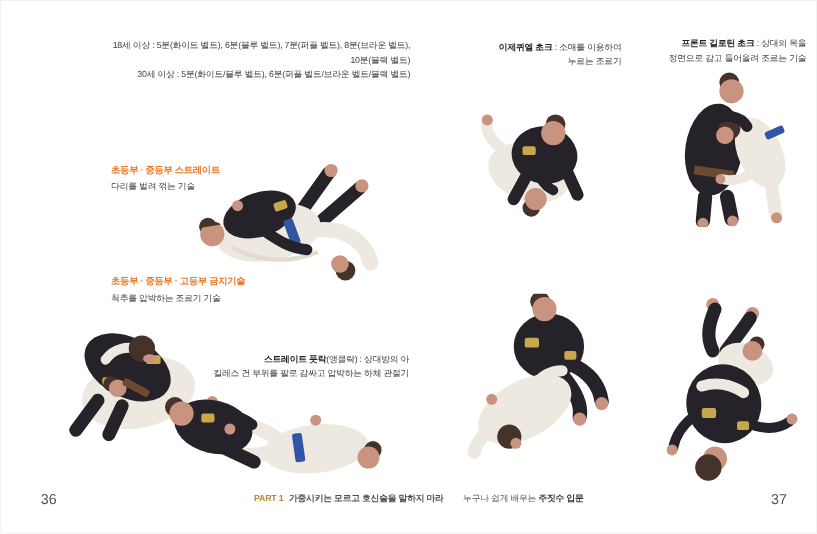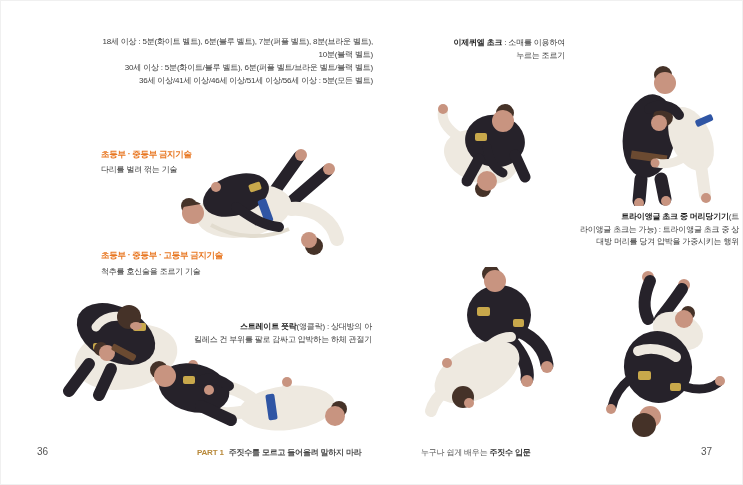--- a/index.html
+++ b/index.html
@@ -10,39 +10,38 @@
   }
   .abs{position:absolute;}
   .body-txt{font-size:8px;line-height:13px;color:#3c3c3c;letter-spacing:-0.2px;}
   .belt-list{width:272px;}
   .belt-line{padding-left:52px;text-indent:-52px;margin:0 0 0 0;}
   .section-title{font-size:10.5px;font-weight:bold;color:#a1834b;letter-spacing:-0.4px;}
   .rule-head{font-size:8.5px;font-weight:bold;color:#e87722;letter-spacing:-0.3px;}
   .tech{font-size:8px;line-height:12.5px;color:#3c3c3c;letter-spacing:-0.2px;}
   .tech .nm{font-weight:bold;color:#222;margin-left:40px;}
   .footer-txt{font-size:8px;color:#555;letter-spacing:-0.2px;}
-  .pagenum{font-size:10px;color:#555;}
-  .part-label{font-weight:bold;color:#b8893a;margin-right:5px;}
+  .pagenum{font-size:13px;color:#555;}
+  .part-label{font-weight:bold;color:#b8893a;margin-right:5px;margin-left:34px;}
   .part-title{font-weight:bold;color:#4a4a4a;}
   .ftr-bold{font-weight:bold;color:#333;}
   svg{display:block;}
 </style>
 </head>
 <body>
 
 <div id="stage">
 
   <div class="abs body-txt belt-list" style="left:100px;top:34px;">
     <p class="belt-line">18세 이상 : 5분(화이트 벨트), 6분(블루 벨트), 7분(퍼플 벨트), 8분(브라운 벨트), 10분(블랙 벨트)</p>
     <p class="belt-line">30세 이상 : 5분(화이트/블루 벨트), 6분(퍼플 벨트/브라운 벨트/블랙 벨트)</p>
-    <p class="belt-line">36세 이상/41세 이상/46세 이상/51세 이상/56세 이상 : 5분(모든 벨트)</p>
-  </div>
-
-
-  <div class="abs rule-head" style="left:100px;top:148px;">초등부 · 중등부  금지기술</div>
+  </div>
+
+
+  <div class="abs rule-head" style="left:100px;top:148px;">초등부 · 중등부  스트레이트</div>
   <div class="abs body-txt" style="left:100px;top:162px;">다리를 벌려 꺾는 기술</div>
 
   <div class="abs" style="left:140px;top:146px;">
     <svg width="210" height="112" viewBox="0 0 210 112">
       <path d="M128 52 L158 10" stroke="#26222a" stroke-width="12" stroke-linecap="round" fill="none"></path>
       <circle cx="160" cy="8" r="6" fill="#c89480"></circle>
       <path d="M142 62 L186 24" stroke="#26222a" stroke-width="12" stroke-linecap="round" fill="none"></path>
       <circle cx="188" cy="22" r="6" fill="#c89480"></circle>
       <path d="M150 62 C175 60 192 75 196 92" stroke="#eee9e0" stroke-width="14" stroke-linecap="round" fill="none"></path>
       <ellipse cx="103" cy="64" rx="48" ry="26" fill="#eee9e0" transform="rotate(-10 103 64)"></ellipse>
@@ -54,21 +53,21 @@
       <circle cx="48" cy="59" r="8" fill="#453228"></circle>
       <circle cx="52" cy="66" r="11" fill="#c89480"></circle>
       <path d="M42 60 a11 9 0 0 1 18 -3 z" fill="#453228"></path>
       <circle cx="75" cy="40" r="5" fill="#c89480"></circle>
       <circle cx="173" cy="99" r="9" fill="#453228"></circle>
       <circle cx="168" cy="93" r="8" fill="#c89480"></circle>
     </svg>
   </div>
 
   <div class="abs rule-head" style="left:100px;top:249px;">초등부 · 중등부 · 고등부 금지기술</div>
-  <div class="abs body-txt" style="left:100px;top:264px;">척추를 호신술을 조르기 기술</div>
+  <div class="abs body-txt" style="left:100px;top:264px;">척추를 압박하는 조르기 기술</div>
 
   <div class="abs" style="left:40px;top:278px;">
     <svg width="160" height="128" viewBox="0 0 160 128">
       <ellipse cx="85" cy="78" rx="52" ry="32" fill="#eee9e0" transform="rotate(-12 85 78)"></ellipse>
       <path d="M120 95 C135 100 145 95 152 88" stroke="#eee9e0" stroke-width="12" stroke-linecap="round" fill="none"></path>
       <circle cx="152" cy="86" r="5" fill="#c89480"></circle>
       <ellipse cx="75" cy="55" rx="42" ry="27" fill="#26222a" transform="rotate(28 75 55)"></ellipse>
       <path d="M48 85 L28 112" stroke="#26222a" stroke-width="12" stroke-linecap="round"></path>
       <path d="M70 90 L58 116" stroke="#26222a" stroke-width="12" stroke-linecap="round"></path>
       <rect x="92" y="44" width="13" height="8" rx="2" fill="#c8a84b"></rect>
@@ -102,27 +101,30 @@
       <path d="M58 36 C70 30 80 32 90 40" stroke="#26222a" stroke-width="10" stroke-linecap="round" fill="none"></path>
       <circle cx="70" cy="44" r="5" fill="#c89480"></circle>
       <rect x="44" y="30" width="12" height="8" rx="2" fill="#c8a84b"></rect>
       <path d="M148 40 L145 52" stroke="#eee9e0" stroke-width="9" stroke-linecap="round"></path>
       <circle cx="148" cy="36" r="5" fill="#c89480"></circle>
     </svg>
   </div>
 
   <div class="abs pagenum" style="left:36px;top:445px;">36</div>
   <div class="abs footer-txt" style="left:196px;top:446px;">
-    <span class="part-label">PART 1</span><span class="part-title">주짓수를 모르고 들어올려 말하지 마라</span>
+    <span class="part-label">PART 1</span><span class="part-title">가중시키는 모르고 호신술을 말하지 마라</span>
   </div>
 
   <div class="abs tech" style="left:412px;top:36px;width:152px;">
     <span class="nm">이제퀴엘 초크</span><span> : 소매를 이용하여 누르는 조르기</span>
   </div>
 
+  <div class="abs tech" style="left:570px;top:33px;width:162px;">
+    <span class="nm">프론트 길로틴 초크</span><span> : 상대의 목을 정면으로 감고 들어올려 조르는 기술</span>
+  </div>
 
   <div class="abs" style="left:428px;top:88px;">
     <svg width="120" height="120" viewBox="0 0 120 120">
       <ellipse cx="52" cy="68" rx="38" ry="26" fill="#eee9e0" transform="rotate(18 52 68)"></ellipse>
       <path d="M30 48 C18 40 12 32 14 22" stroke="#eee9e0" stroke-width="10" stroke-linecap="round" fill="none"></path>
       <circle cx="14" cy="20" r="5" fill="#c89480"></circle>
       <circle cx="54" cy="100" r="8" fill="#453228"></circle>
       <circle cx="58" cy="92" r="10" fill="#c89480"></circle>
       <ellipse cx="66" cy="52" rx="30" ry="26" fill="#26222a" transform="rotate(10 66 52)"></ellipse>
       <path d="M50 70 L38 92" stroke="#26222a" stroke-width="11" stroke-linecap="round"></path>
@@ -150,23 +152,20 @@
       <rect x="106" y="56" width="18" height="7" rx="2" fill="#2f55a4" transform="rotate(-24 115 59)"></rect>
       <circle cx="74" cy="56" r="10" fill="#453228"></circle>
       <circle cx="70" cy="62" r="8" fill="#c89480"></circle>
       <path d="M60 48 C70 42 84 44 90 54" stroke="#26222a" stroke-width="10" stroke-linecap="round" fill="none"></path>
       <path d="M96 96 C86 102 76 104 68 102" stroke="#eee9e0" stroke-width="9" stroke-linecap="round" fill="none"></path>
       <circle cx="66" cy="102" r="4.5" fill="#c89480"></circle>
     </svg>
   </div>
 
 
-  <div class="abs tech" style="left:578px;top:210px;width:160px;">
-    <span class="nm">트라이앵글 초크 중 머리당기기</span><span>(트라이앵글 초크는 가능) : 트라이앵글 초크 중 상대방 머리를 당겨 압박을 가중시키는 행위</span>
-  </div>
 
   <div class="abs" style="left:418px;top:266px;">
     <svg width="150" height="160" viewBox="0 0 150 160">
       <ellipse cx="80" cy="48" rx="32" ry="30" fill="#26222a"></ellipse>
       <circle cx="72" cy="7" r="9" fill="#453228"></circle>
       <circle cx="76" cy="14" r="11" fill="#c89480"></circle>
       <path d="M100 64 C118 72 126 84 128 98" stroke="#26222a" stroke-width="13" stroke-linecap="round" fill="none"></path>
       <path d="M92 74 C104 88 110 100 108 112" stroke="#26222a" stroke-width="13" stroke-linecap="round" fill="none"></path>
       <circle cx="128" cy="100" r="6" fill="#c89480"></circle>
       <circle cx="108" cy="114" r="6" fill="#c89480"></circle>

